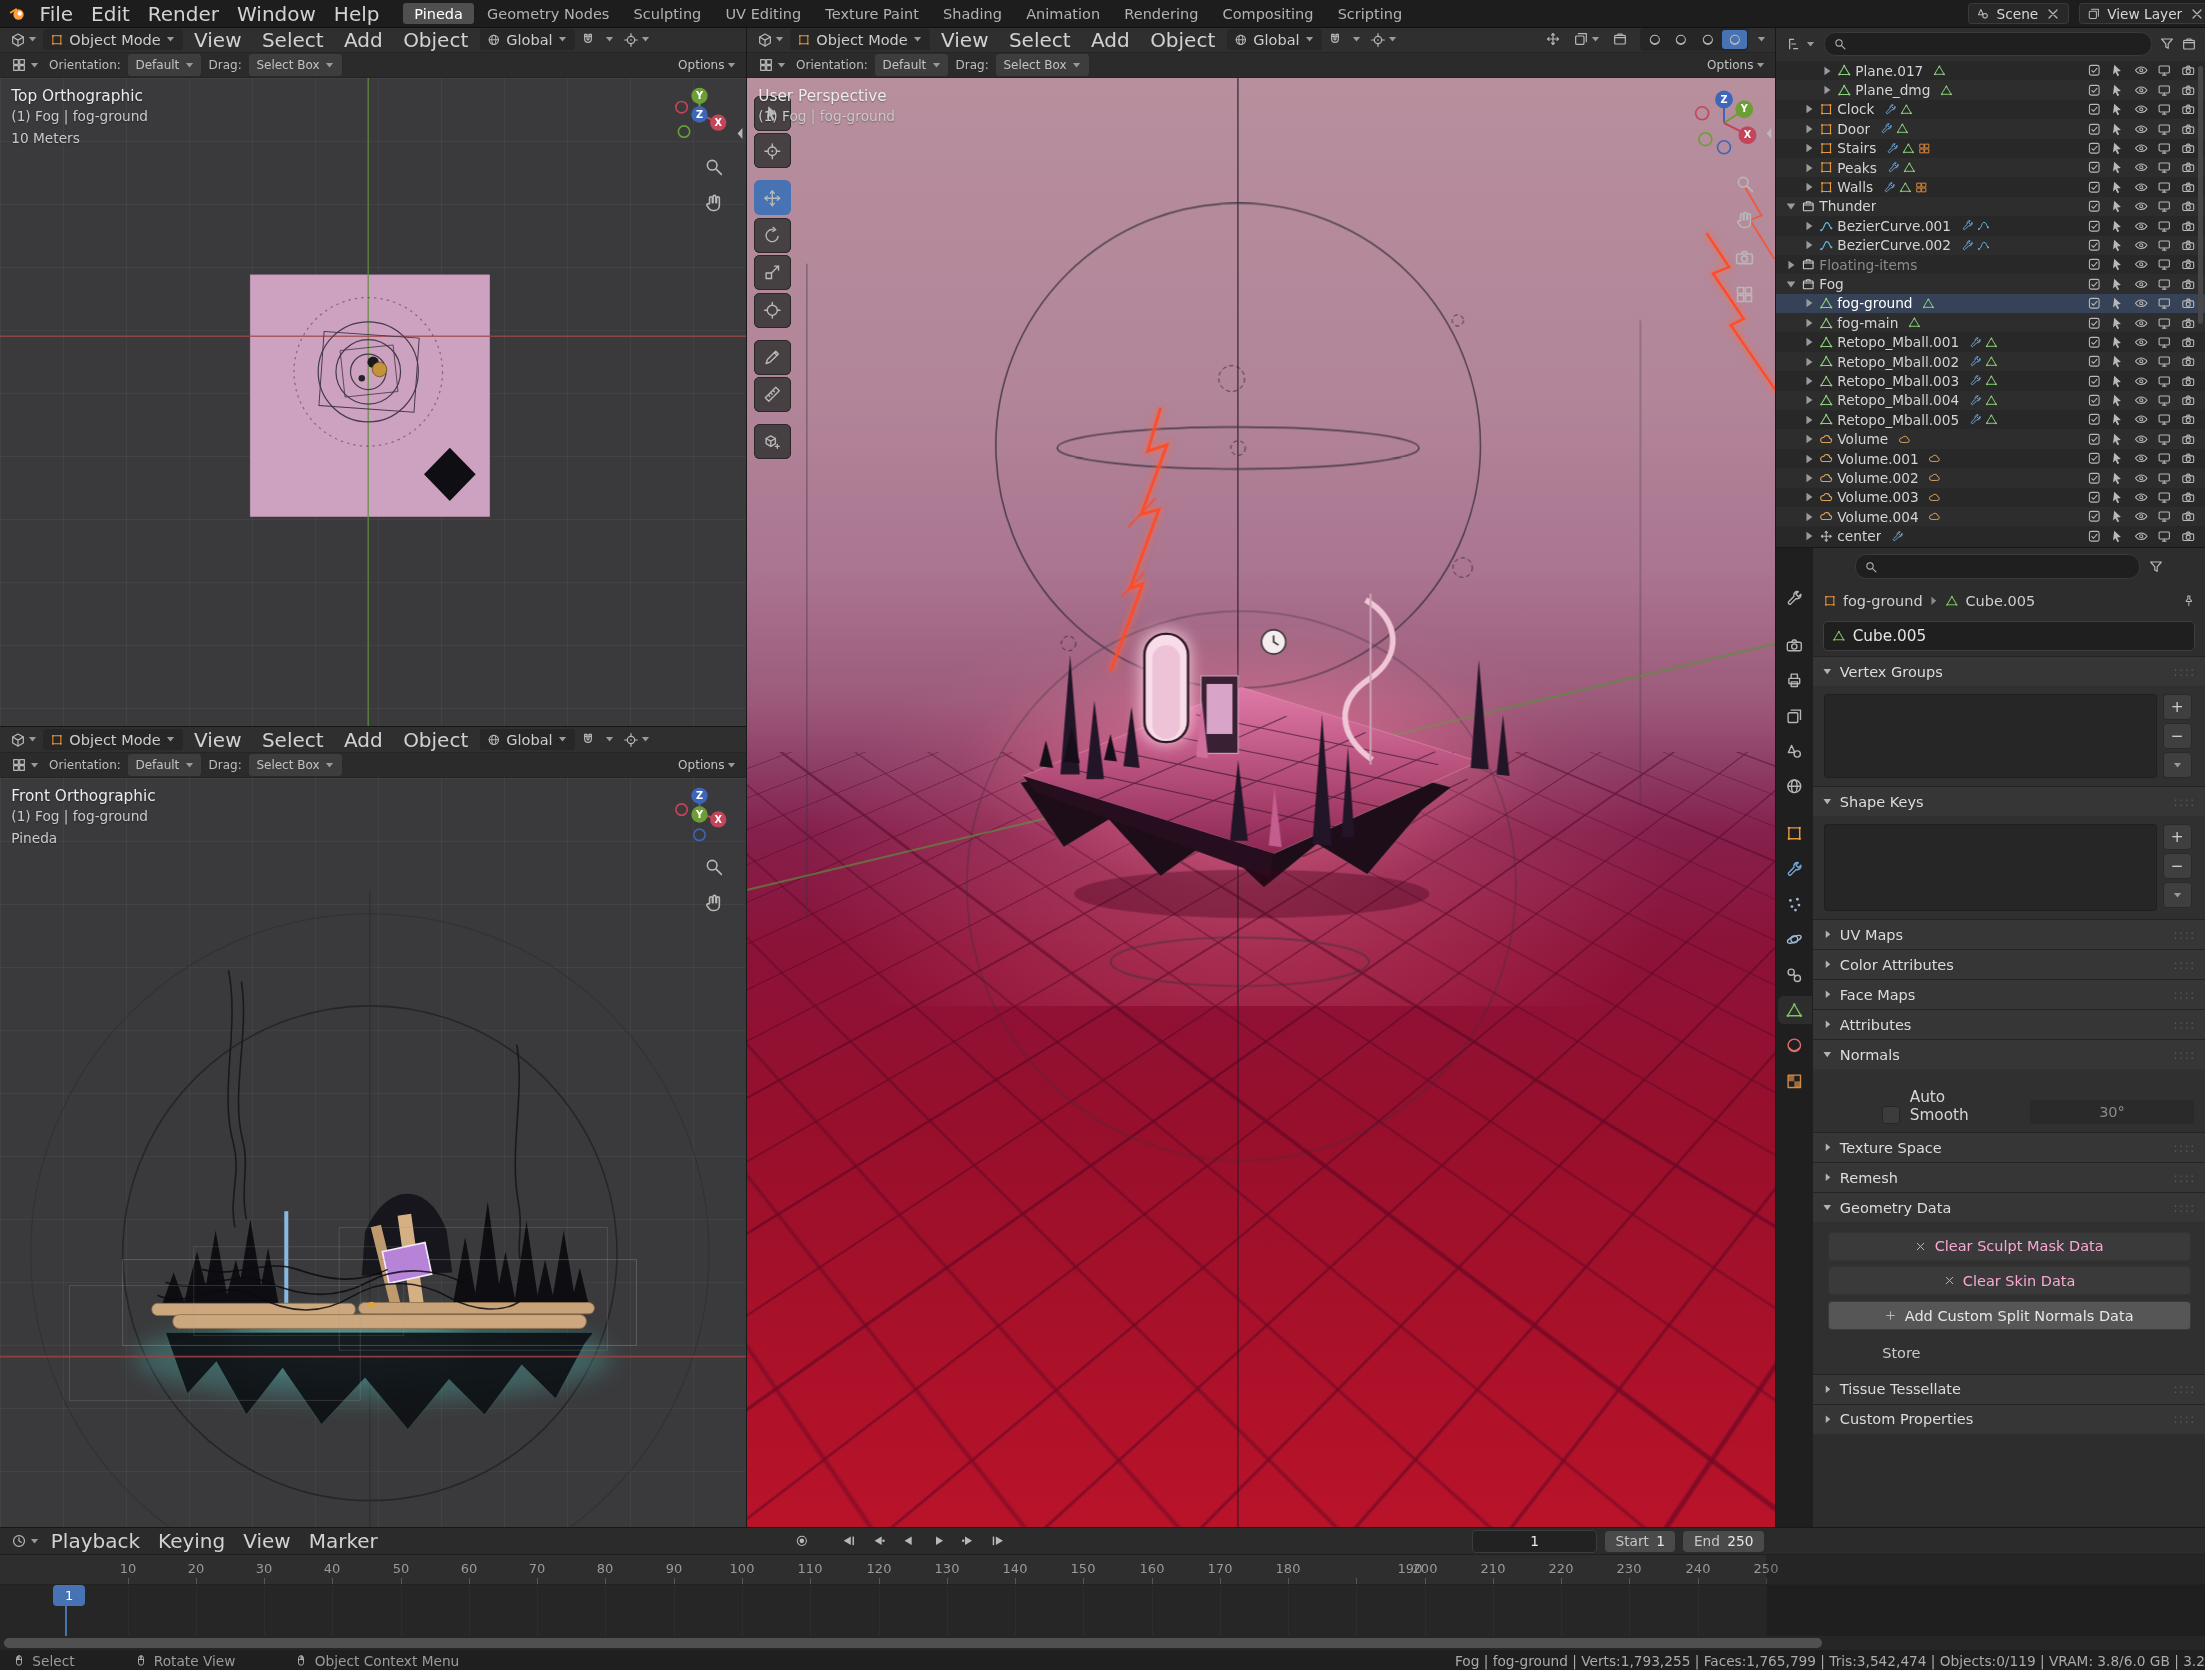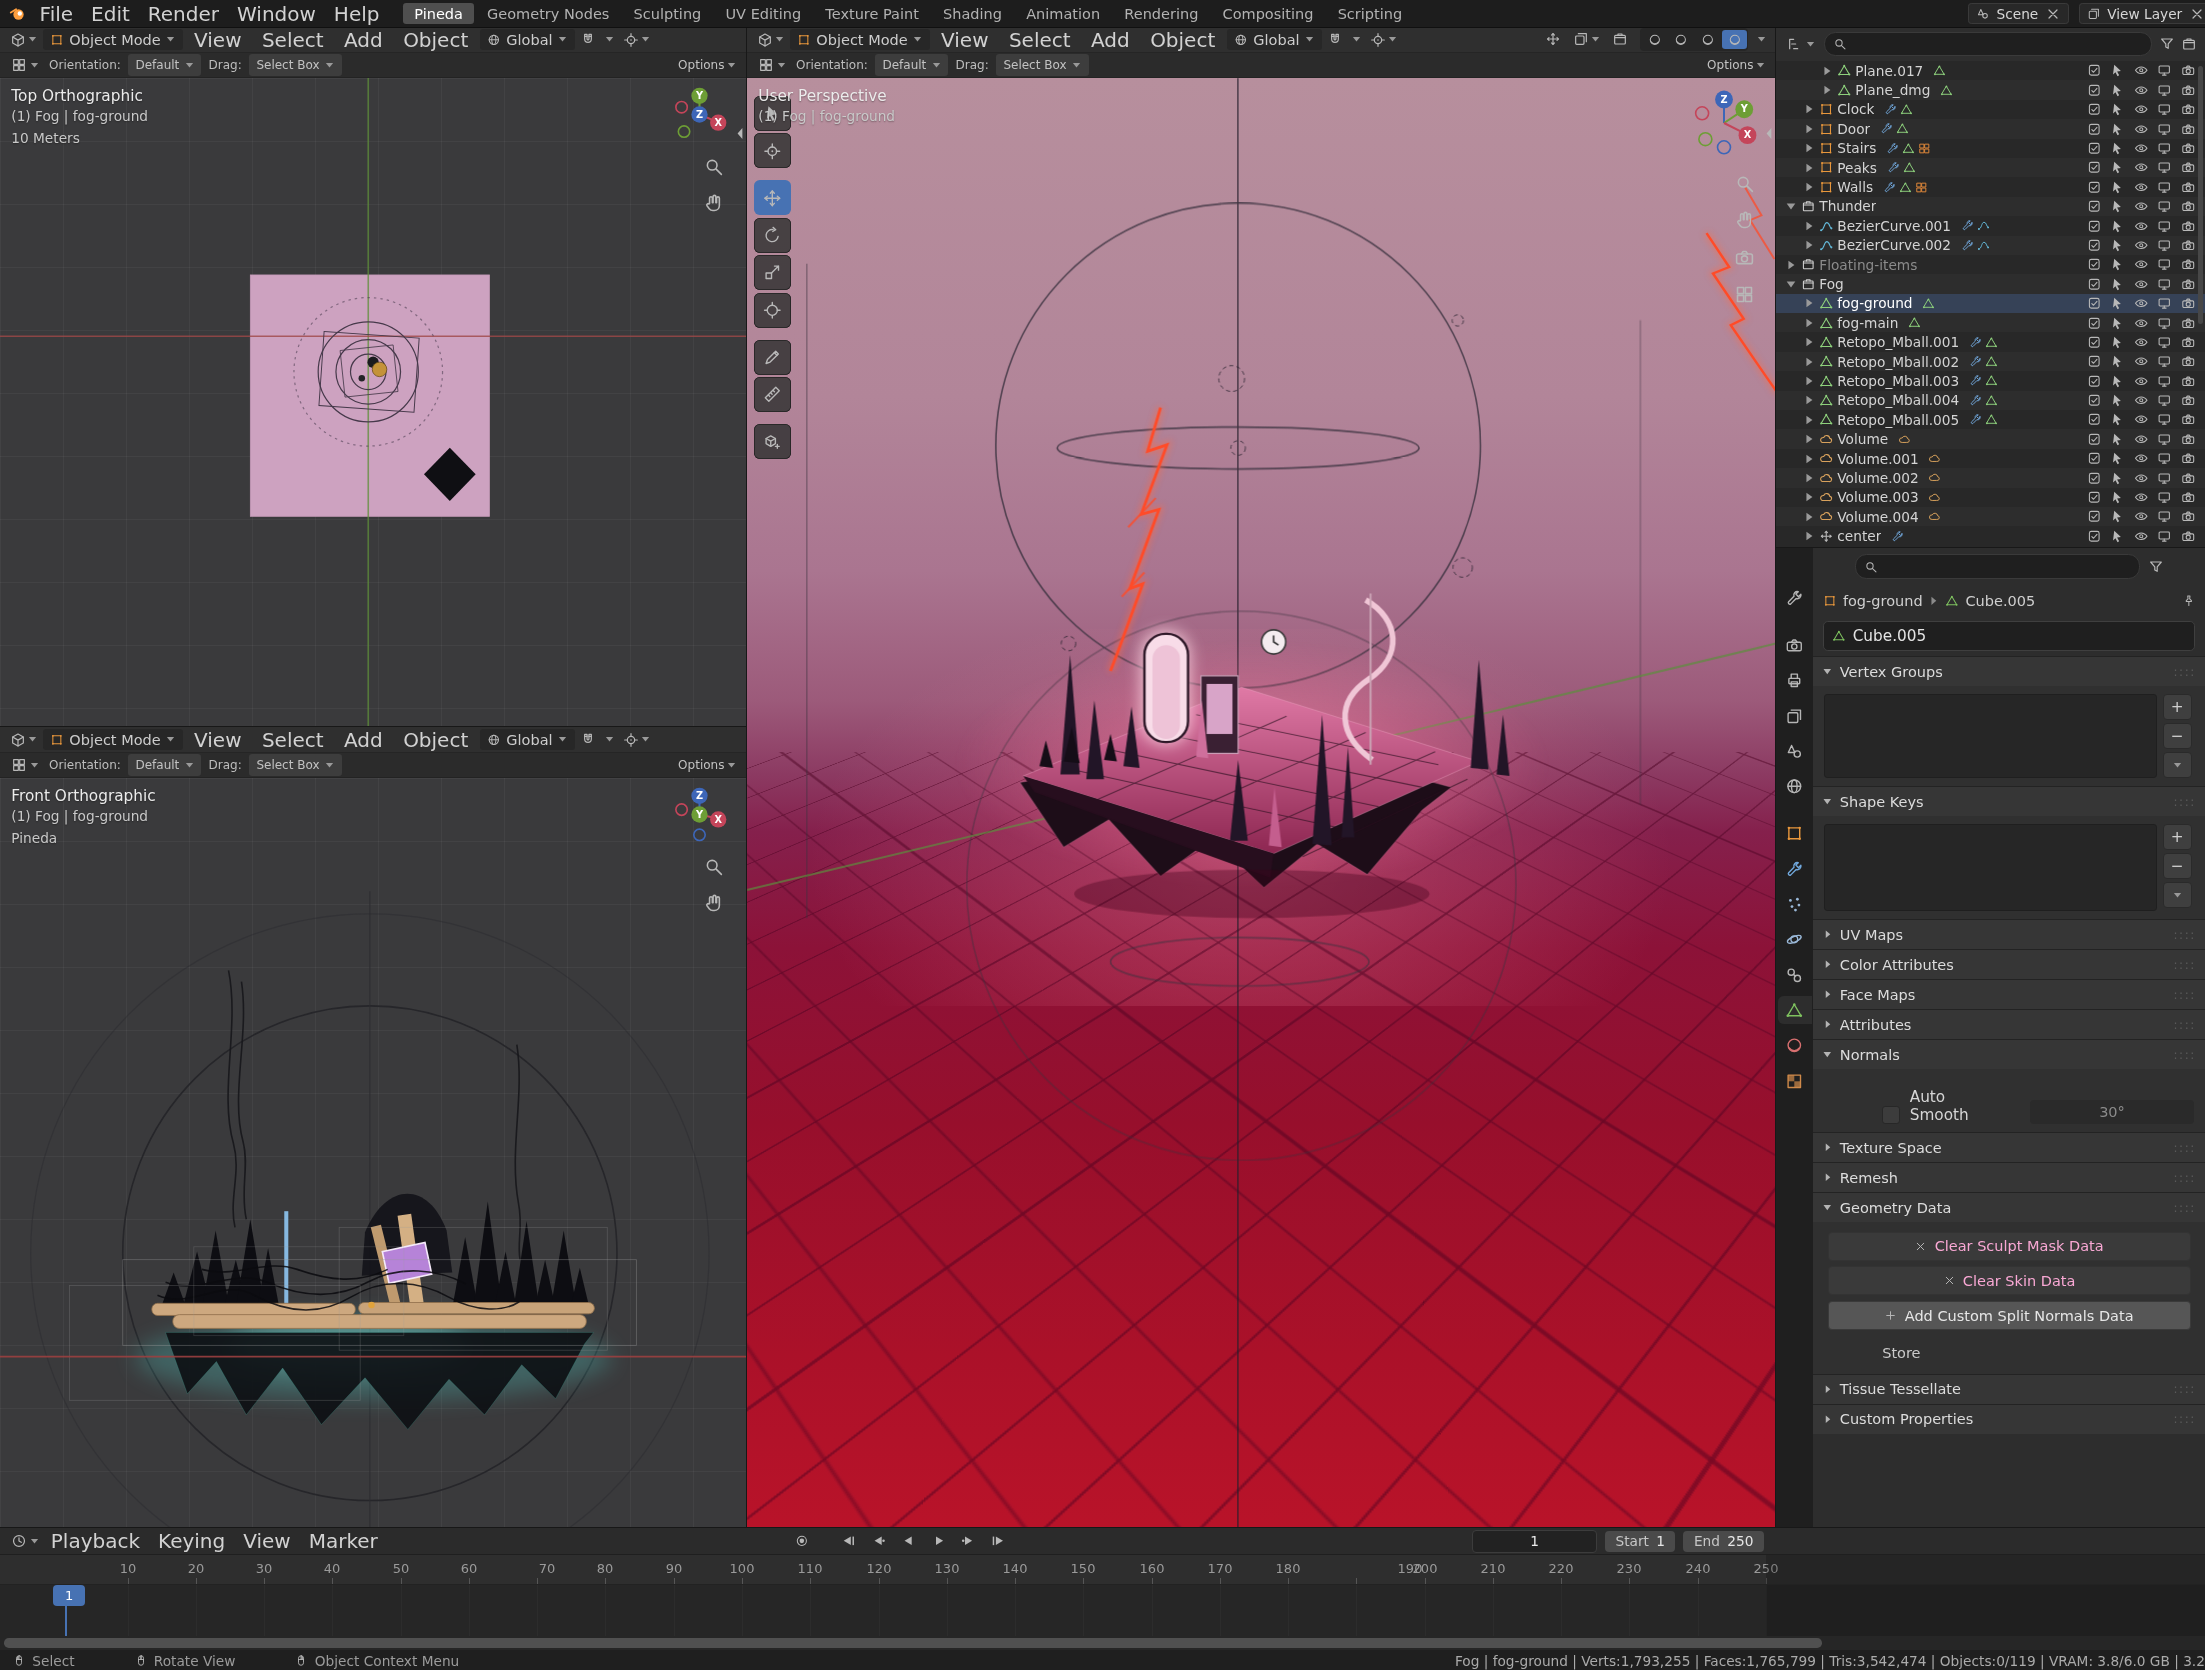--- a/index.html
+++ b/index.html
@@ -2222,21 +2222,21 @@
       <span class="tick-label" style="left: 196px;">20</span>
       <span class="tick-mark" style="left: 196px;"></span>
       <span class="tick-label" style="left: 264px;">30</span>
       <span class="tick-mark" style="left: 264px;"></span>
       <span class="tick-label" style="left: 332px;">40</span>
       <span class="tick-mark" style="left: 332px;"></span>
       <span class="tick-label" style="left: 401px;">50</span>
       <span class="tick-mark" style="left: 401px;"></span>
       <span class="tick-label" style="left: 469px;">60</span>
       <span class="tick-mark" style="left: 469px;"></span>
-      <span class="tick-label" style="left: 537px; margin-left: 10px;">70</span>
+      <span class="tick-label" style="left: 537px;">70</span>
       <span class="tick-mark" style="left: 537px;"></span>
       <span class="tick-label" style="left: 605px;">80</span>
       <span class="tick-mark" style="left: 605px;"></span>
       <span class="tick-label" style="left: 674px;">90</span>
       <span class="tick-mark" style="left: 674px;"></span>
       <span class="tick-label" style="left: 742px;">100</span>
       <span class="tick-mark" style="left: 742px;"></span>
       <span class="tick-label" style="left: 810px;">110</span>
       <span class="tick-mark" style="left: 810px;"></span>
       <span class="tick-label" style="left: 879px;">120</span>

